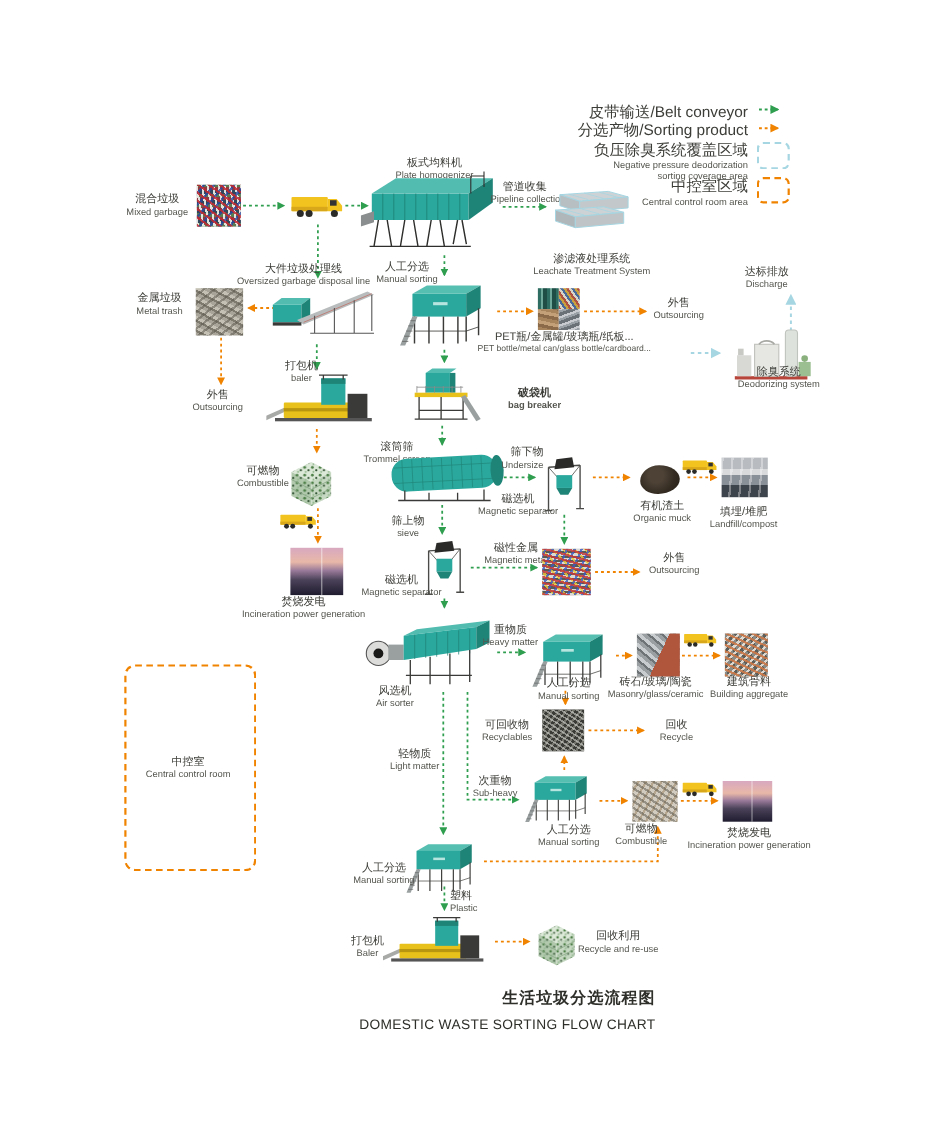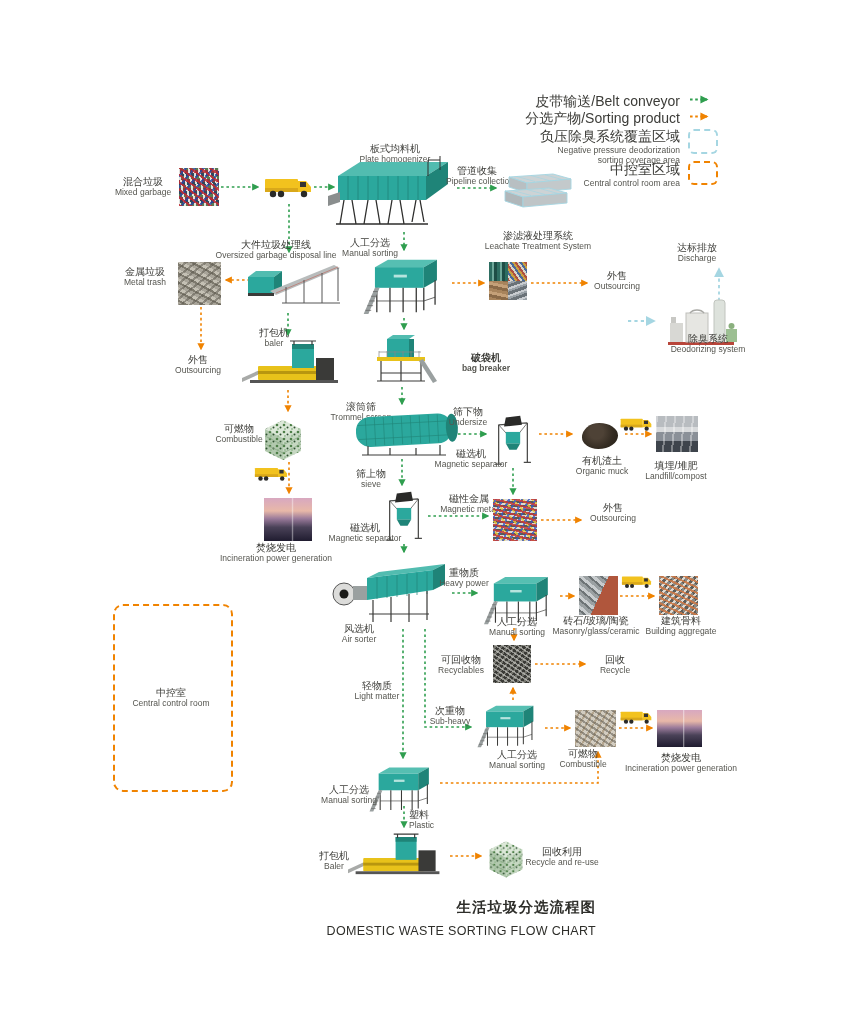--- a/index.html
+++ b/index.html
@@ -289,20 +289,24 @@
   <svg class="g" style="left:360px;top:254px;" width="90" height="62">
       <use href="#sym-platform"></use>
     </svg>
 
   <div class="ph ph-pet" style="left:489px;top:262px;width:38px;height:38px;">
     <div class="q1"></div>
     <div class="q2"></div>
     <div class="q3"></div>
     <div class="q4"></div>
   </div>
+  <div class="lbl" style="left:424px;top:301px;width:178px;">
+    <div class="zh">PET瓶/金属罐/玻璃瓶/纸板...</div>
+    <div class="en small">PET bottle/metal can/glass bottle/cardboard...</div>
+  </div>
   <div class="lbl" style="left:592px;top:270px;width:50px;">
     <div class="zh">外售</div>
     <div class="en">Outsourcing</div>
   </div>
 
   <div class="lbl" style="left:670px;top:242px;width:54px;">
     <div class="zh">达标排放</div>
     <div class="en">Discharge</div>
   </div>
   <svg class="g" style="left:660px;top:295px;" width="80" height="52" viewBox="0 0 80 52">
@@ -366,21 +370,21 @@
   </div>
   <svg class="g" style="left:350px;top:409px;" width="115" height="48" viewBox="0 0 115 48">
     <g transform="rotate(-3 57 22)">
       <rect x="6" y="6" width="96" height="30" rx="14" fill="#2ba89d"></rect>
       <ellipse cx="102" cy="21" rx="6" ry="14" fill="#1f8478"></ellipse>
       <path d="M16,7v28 M25,7v28 M34,7v28 M43,7v28 M52,7v28 M61,7v28 M70,7v28 M79,7v28 M88,7v28 M8,14h92 M8,28h92" stroke="#1f8478" stroke-width=".6" fill="none"></path>
     </g>
     <path d="M18,37V46 M40,39V46 M66,39V46 M90,36V46 M12,46H96" stroke="#3a3a38" stroke-width="1.2" fill="none"></path>
   </svg>
 
-  <div class="lbl" style="left:442px;top:406px;width:52px;">
+  <div class="lbl" style="left:442px;top:406px;width:52px;text-align:right;">
     <div class="zh">筛下物</div>
     <div class="en">Undersize</div>
   </div>
   <svg class="g" style="left:491px;top:414px;" width="44" height="52">
       <use href="#sym-magsep"></use>
     </svg>
   <div class="lbl" style="left:428px;top:448px;width:86px;">
     <div class="zh">磁选机</div>
     <div class="en">Magnetic separator</div>
   </div>
@@ -435,21 +439,21 @@
     <polygon points="102,14 114,8 114,28 102,34" fill="#1f8478"></polygon>
     <path d="M42,44V66 M60,41V66 M78,38V66 M96,35V64 M38,58H98" stroke="#3a3a38" stroke-width="1.2" fill="none"></path>
   </svg>
   <div class="lbl" style="left:330px;top:623px;width:58px;">
     <div class="zh">风选机</div>
     <div class="en">Air sorter</div>
   </div>
 
   <div class="lbl" style="left:436px;top:567px;width:56px;">
     <div class="zh">重物质</div>
-    <div class="en">Heavy power</div>
+    <div class="en">Heavy matter</div>
   </div>
   <svg class="g" style="left:482px;top:572px;" width="76" height="54">
       <use href="#sym-platform"></use>
     </svg>
   <div class="lbl" style="left:484px;top:616px;width:66px;">
     <div class="zh">人工分选</div>
     <div class="en">Manual sorting</div>
   </div>
 
   <div class="ph ph-masonry" style="left:579px;top:576px;width:39px;height:39px;"></div>

